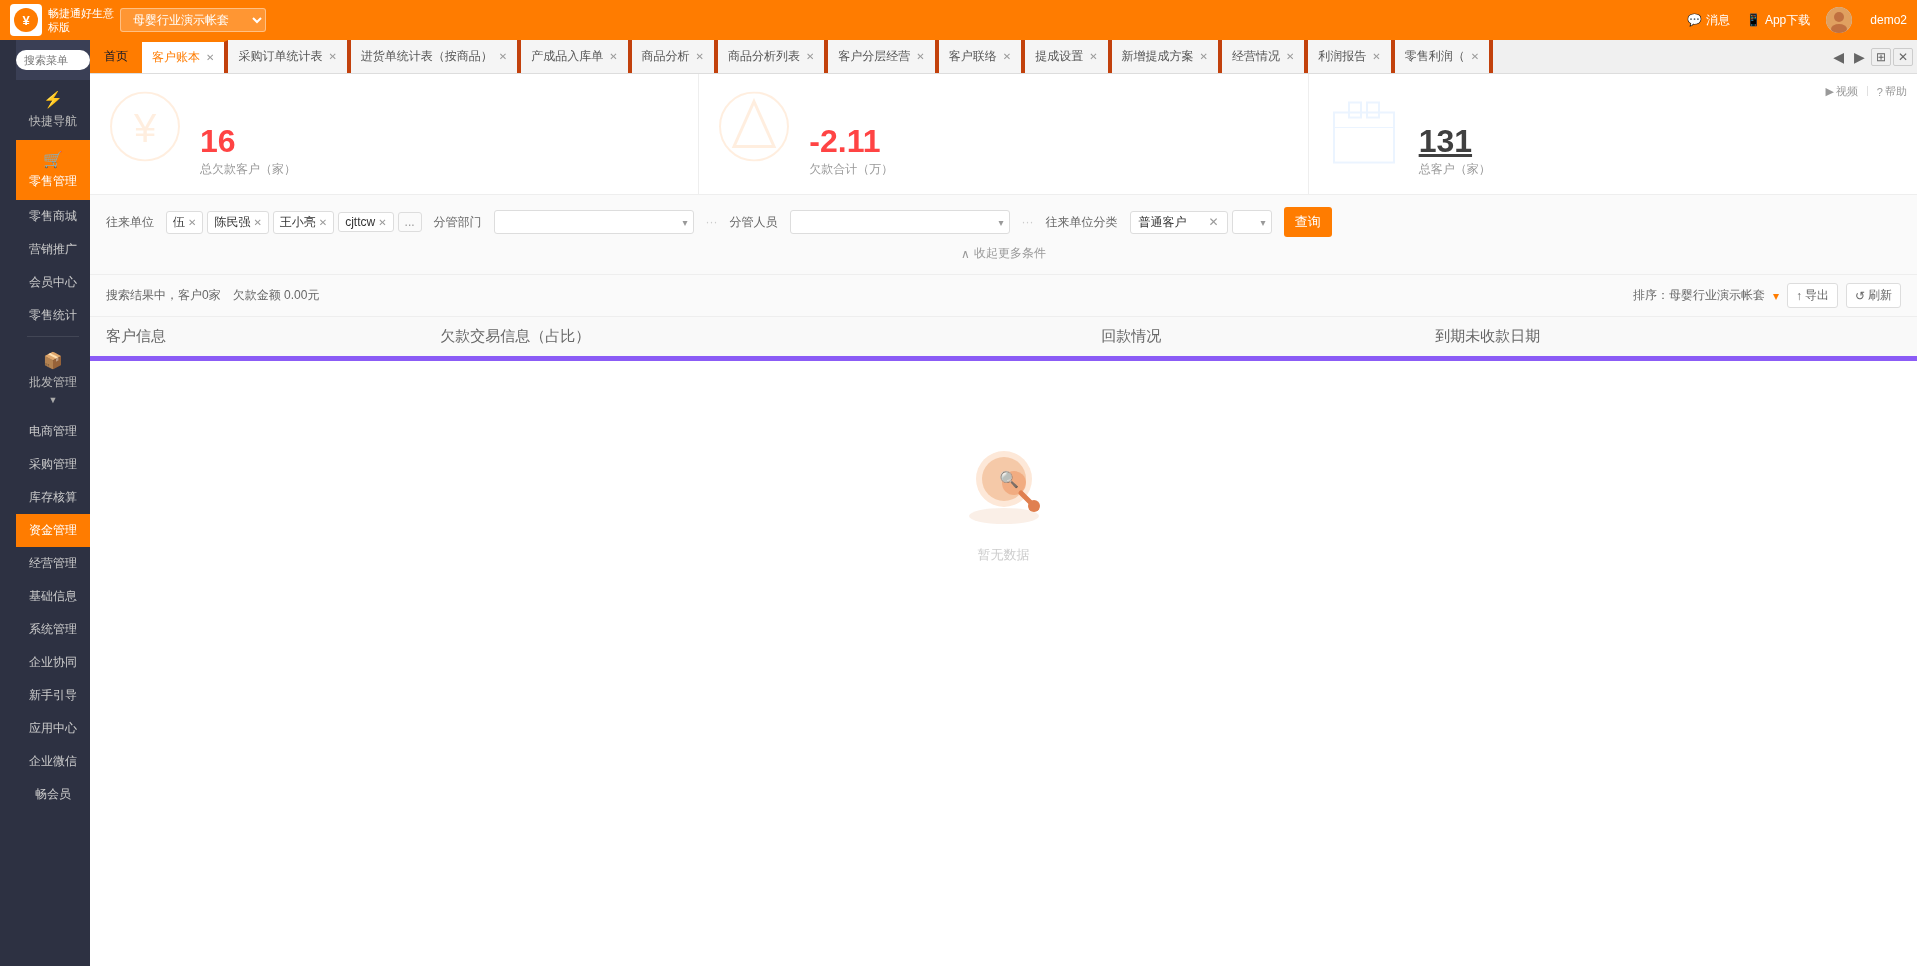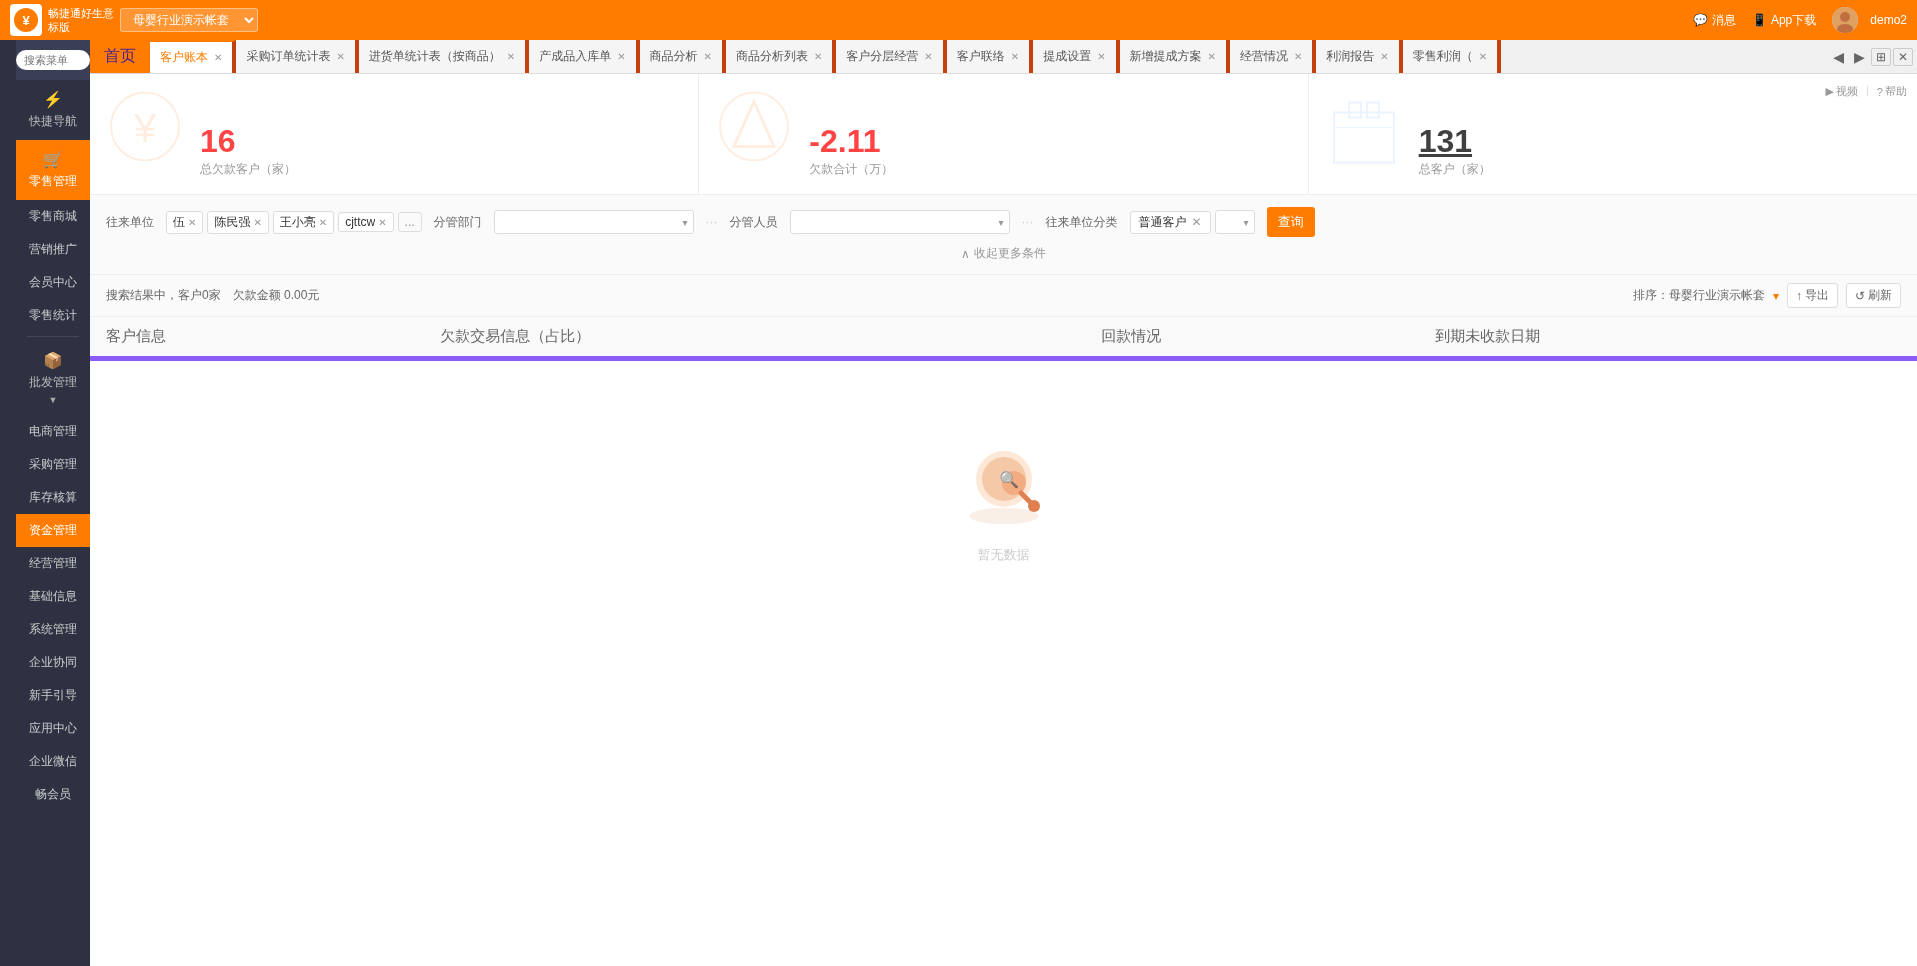--- a/index.html
+++ b/index.html
@@ -4,21 +4,21 @@
   <style>
     * { box-sizing: border-box; margin: 0; padding: 0; }
     body { font-family: "Microsoft YaHei", Arial, sans-serif; font-size: 13px; background: #f5f5f5; color: #333; overflow: hidden; height: 966px; }
 
     
     .app-container { display: flex; flex-direction: column; height: 966px; }
     .top-bar { display: flex; align-items: center; background: #ff7c00; height: 40px; padding: 0 10px; color: white; flex-shrink: 0; }
     .top-bar-logo { display: flex; align-items: center; gap: 6px; min-width: 90px; }
     .top-bar-logo .logo-icon { width: 32px; height: 32px; background: white; border-radius: 4px; display: flex; align-items: center; justify-content: center; color: #ff7c00; font-weight: bold; font-size: 12px; }
     .top-bar-logo .logo-text { font-size: 11px; color: white; line-height: 1.3; }
-    .top-bar-dropdown { margin-left: 6px; background: rgba(255,255,255,0.2); border: 1px solid rgba(255,255,255,0.4); color: white; border-radius: 3px; padding: 3px 12px 3px 8px; font-size: 12px; cursor: pointer; }
+    .top-bar-dropdown { margin-left: 6px; background: rgba(255,255,255,0.2); border: 1px solid rgba(255,255,255,0.4); color: white; border-radius: 3px; padding: 3px 20px 3px 8px; font-size: 12px; cursor: pointer; }
     .top-bar-spacer { flex: 1; }
     .top-bar-right { display: flex; align-items: center; gap: 16px; font-size: 12px; }
     .top-bar-right .msg-btn, .top-bar-right .app-btn { display: flex; align-items: center; gap: 4px; cursor: pointer; color: white; }
     .top-bar-right .user-avatar { width: 26px; height: 26px; border-radius: 50%; background: #ccc; overflow: hidden; display: flex; align-items: center; justify-content: center; }
     .top-bar-right .username { color: white; font-size: 12px; cursor: pointer; }
 
     .main-area { display: flex; flex: 1; overflow: hidden; }
 
     
     .sidebar { width: 90px; background: #2d3142; display: flex; flex-direction: column; align-items: center; padding-top: 0; flex-shrink: 0; padding-left: 16px; }
@@ -32,21 +32,21 @@
     .sidebar-divider { width: 70%; height: 1px; background: rgba(255,255,255,0.1); margin: 4px 0; }
 
     
     .content-area { flex: 1; display: flex; flex-direction: column; overflow: hidden; }
 
     
     .tab-bar { display: flex; align-items: center; background: #f0f0f0; border-bottom: 1px solid #ddd; height: 34px; flex-shrink: 0; overflow: hidden; }
     .tab-item { display: flex; align-items: center; padding: 0 10px; height: 34px; font-size: 12px; cursor: pointer; border-right: 4px solid #c2410c; white-space: nowrap; color: #555; background: #f5f5f5; gap: 4px; flex-shrink: 0; }
     .tab-item.active { background: white; color: #ff7c00; border-top: 2px solid #ff7c00; }
     .tab-item .tab-close { color: #999; font-size: 10px; cursor: pointer; margin-left: 2px; }
-    .tab-bar-home { padding: 0 14px; background: #ff7c00; color: #4c1d95; font-size: 16px; height: 34px; display: flex; align-items: center; cursor: pointer; flex-shrink: 0; }
+    .tab-bar-home { padding: 0 14px; background: #ff7c00; color: #0f172a; font-size: 12px; height: 34px; display: flex; align-items: center; cursor: pointer; flex-shrink: 0; }
     .tab-bar-arrows { display: flex; align-items: center; margin-left: auto; gap: 2px; padding: 0 4px; }
     .tab-bar-arrows span { cursor: pointer; font-size: 14px; color: #666; padding: 2px 4px; }
 
     
     .page-content { flex: 1; overflow-y: auto; background: white; padding: 0; }
 
     
     .stats-row { display: flex; align-items: stretch; border-bottom: 1px solid #eee; background: white; }
     .stat-block { flex: 1; display: flex; align-items: center; padding: 16px 30px; gap: 20px; border-right: 1px solid #eee; position: relative; }
     .stat-block:last-child { border-right: none; }
@@ -83,21 +83,21 @@
 
     
     .empty-state { display: flex; flex-direction: column; align-items: center; justify-content: center; padding: 80px 20px; }
     .empty-text { color: #ccc; font-size: 13px; }
 
     
     ::-webkit-scrollbar { width: 6px; height: 6px; }
     ::-webkit-scrollbar-track { background: #f1f1f1; }
     ::-webkit-scrollbar-thumb { background: #ccc; border-radius: 3px; }
 
-    .tag-selected { display: flex; align-items: center; gap: 3px; background: #fff; border: 1px solid #ddd; border-radius: 3px; padding: 2px 8px; font-size: 12px; color: #333; }
+    .tag-selected { display: flex; align-items: center; gap: 20px; background: #fff; border: 1px solid #ddd; border-radius: 3px; padding: 2px 8px; font-size: 12px; color: #333; }
     .tag-selected .tag-x { cursor: pointer; color: #999; margin-left: 2px; }
   </style>
 </head>
 <body>
 
 <div class="app-container">
 
   <div class="top-bar">
     <div class="top-bar-logo">
       <div class="logo-icon">
@@ -115,21 +115,21 @@
     <div class="top-bar-spacer"></div>
     <div class="top-bar-right">
       <div class="msg-btn">
         <span>💬</span>
         <span>消息</span>
       </div>
       <div class="app-btn">
         <span>📱</span>
         <span>App下载</span>
       </div>
-      <div style="display:flex;align-items:center;gap:12px;cursor:pointer;">
+      <div style="display:flex;align-items:center;gap:18px;cursor:pointer;">
         <div class="user-avatar">
           <svg width="26" height="26" viewBox="0 0 26 26">
               <circle cx="13" cy="13" r="13" fill="#e0a060"></circle>
               <circle cx="13" cy="10" r="5" fill="#c07040"></circle>
               <ellipse cx="13" cy="22" rx="8" ry="5" fill="#c07040"></ellipse>
             </svg>
         </div>
         <span class="username">demo2</span>
       </div>
     </div>

